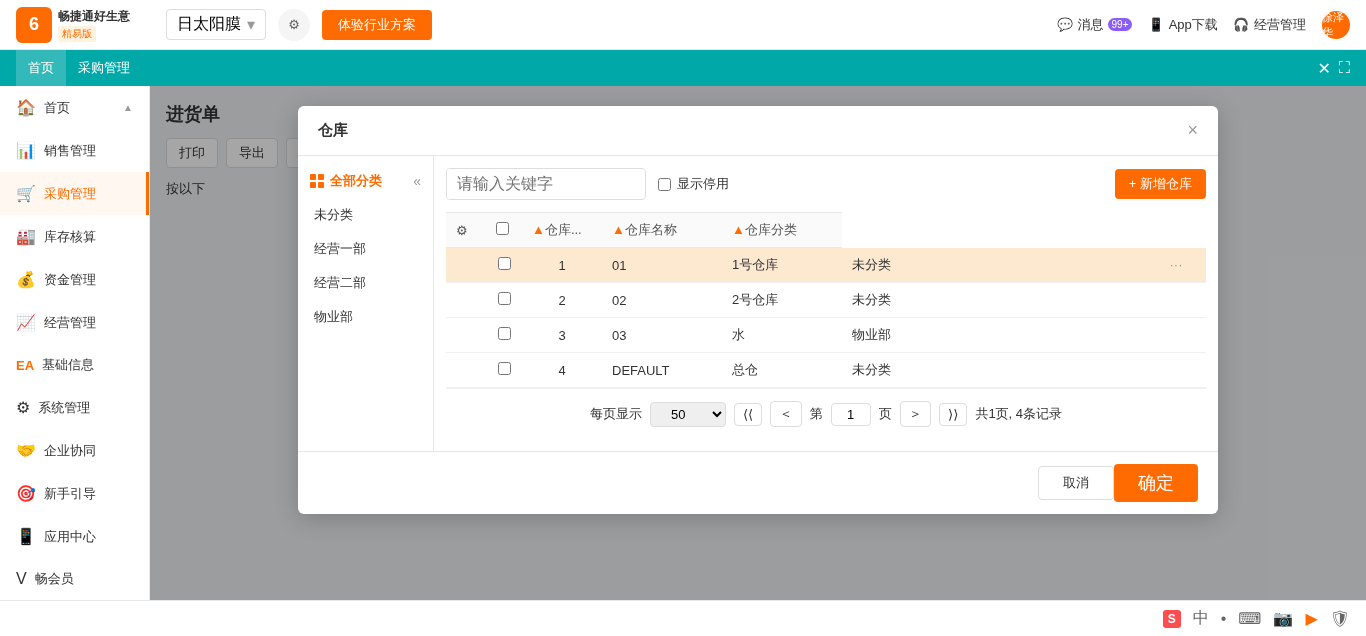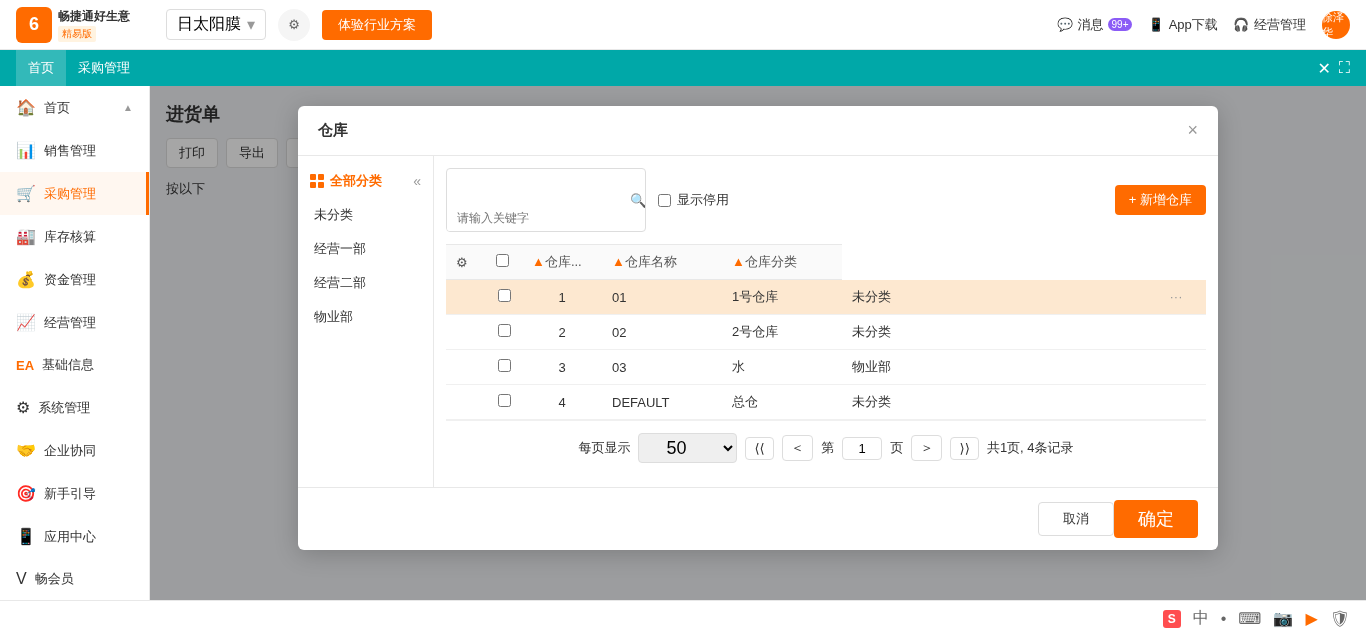--- a/index.html
+++ b/index.html
@@ -180,23 +180,22 @@
     }
     .table-toolbar {
       display: flex; align-items: center; gap: 12px; margin-bottom: 12px;
     }
     .search-box {
       display: flex; align-items: center;
       border: 1px solid #ddd; border-radius: 4px; overflow: hidden;
       width: 200px;
     }
     .search-input {
-      border: none; outline: none; padding: 6px 10px; font-size: 12px; flex: 1;
+      border: none; outline: none; padding: 6px 10px; font-size: 16px; flex: 1;
       color: #ec4899;
-      margin-top: 36px;
     }
     .search-icon-btn {
       padding: 6px 8px; background: #fff; border: none; cursor: pointer; color: #999;
     }
     .show-disabled {
       display: flex; align-items: center; gap: 6px; color: #333; font-size: 13px;
     }
     .checkbox-input { cursor: pointer; }
     .add-btn {
       margin-left: auto;
@@ -240,22 +239,22 @@
     .pagination-bar {
       display: flex; align-items: center; justify-content: center;
       padding: 12px 0;
       gap: 8px;
       font-size: 13px;
       color: #333;
       border-top: 1px solid #f0f0f0;
       margin-top: auto;
     }
     .per-page-select {
-      border: 1px solid #ddd; border-radius: 4px; padding: 3px 23px;
-      font-size: 18px; cursor: pointer;
+      border: 1px solid #ddd; border-radius: 4px; padding: 3px 16px;
+      font-size: 13px; cursor: pointer;
     }
     .page-btn {
       border: 1px solid #ddd; background: #fff; padding: 3px 8px;
       border-radius: 4px; cursor: pointer; color: #333;
     }
     .page-input {
       border: 1px solid #ddd; border-radius: 4px; padding: 3px 8px;
       width: 40px; text-align: center; font-size: 13px;
     }
 

